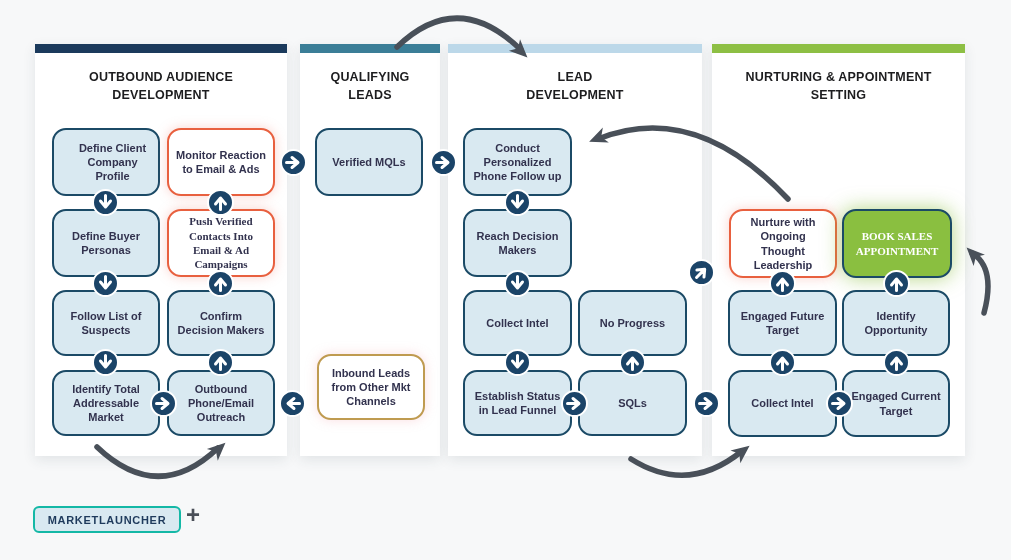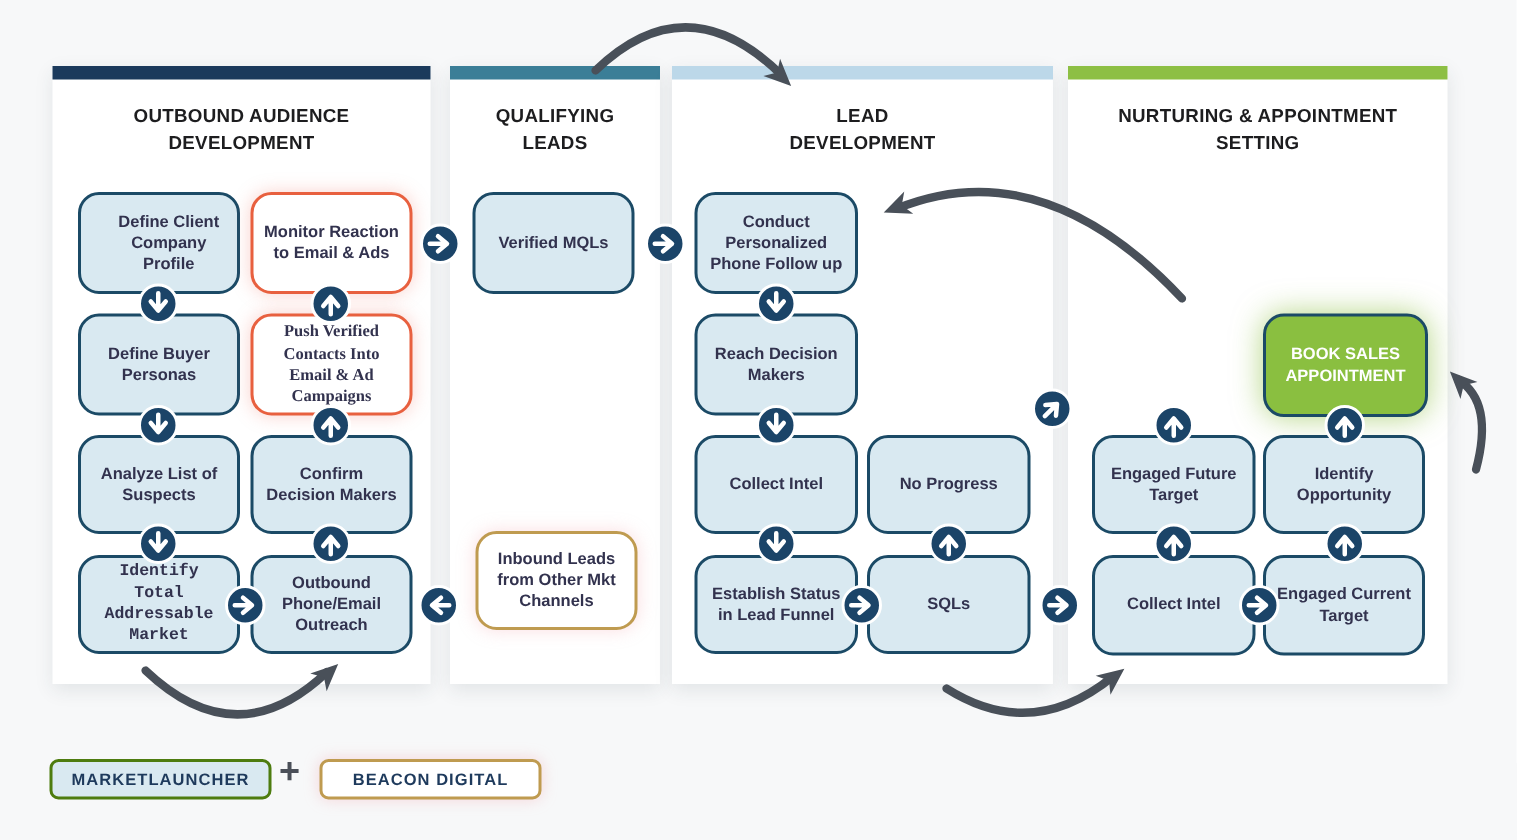--- a/index.html
+++ b/index.html
@@ -23,21 +23,21 @@
   .circle{position:absolute;width:27px;height:27px;border-radius:50%;background:#1b4468;
           border:2.5px solid #ffffff;box-sizing:border-box;display:flex;align-items:center;
           justify-content:center;z-index:6;}
   .circle svg{display:block;}
   .r-up{transform:rotate(-90deg);} .r-down{transform:rotate(90deg);}
   .r-left{transform:rotate(180deg);} .r-diag{transform:rotate(-45deg);}
   .arcs{position:absolute;left:0;top:0;width:1011px;height:560px;z-index:5;pointer-events:none;}
   .brand{position:absolute;top:506px;height:27px;border-radius:6px;display:flex;align-items:center;
          justify-content:center;font-weight:bold;font-size:11px;letter-spacing:.7px;
          color:#1e3a5c;box-sizing:border-box;z-index:2;}
-  .brand.ml{left:33px;width:148px;background:#d9e9f1;border:2px solid #4d7c0f;}
+  .brand.ml{left:33px;width:148px;background:#d9e9f1;border:2px solid #14b8a6;}
   .brand.bd{left:213px;width:148px;background:#ffffff;border:2px solid #bf9b50;
             box-shadow:0 0 10px rgba(243,160,170,.4);}
   .plus{position:absolute;left:186px;top:501px;font-size:24px;font-weight:bold;color:#4a4f58;z-index:2;}
 </style>
 </head>
 <body>
 
 <div class="stage">
 
   <div class="panel" style="left:35px;width:252px;">
@@ -54,36 +54,37 @@
   </div>
   <div class="panel" style="left:712px;width:253px;">
     <div class="bar bar4"></div>
     <div class="col-title" style="width:195px;">NURTURING &amp; APPOINTMENT SETTING</div>
   </div>
 
   <div class="box light" style="left:52px;top:128px;width:108px;height:68px;padding-left:20px;">Define Client Company Profile</div>
   <div class="box light" style="left:52px;top:209px;width:108px;height:68px;">Define Buyer Personas</div>
   <div class="box red" style="left:167px;top:128px;width:108px;height:68px;">Monitor Reaction to Email &amp; Ads</div>
   <div class="box red" style="left:167px;top:209px;width:108px;height:68px;font-family:Liberation Serif, serif;">Push Verified Contacts Into Email &amp; Ad Campaigns</div>
-  <div class="box light" style="left:52px;top:290px;width:108px;height:66px;">Analyze List of Suspects</div>
+  <div class="box light" style="left:52px;top:290px;width:108px;height:66px;">Follow List of Suspects</div>
   <div class="box light" style="left:167px;top:290px;width:108px;height:66px;">Confirm Decision Makers</div>
-  <div class="box light" style="left:52px;top:370px;width:108px;height:66px;font-family:Liberation Mono, monospace;">Identify Total Addressable Market</div>
+  <div class="box light" style="left:52px;top:370px;width:108px;height:66px;">Identify Total Addressable Market</div>
   <div class="box light" style="left:167px;top:370px;width:108px;height:66px;">Outbound Phone/Email Outreach</div>
 
   <div class="box light" style="left:315px;top:128px;width:108px;height:68px;">Verified MQLs</div>
   <div class="box gold" style="left:317px;top:354px;width:108px;height:66px;">Inbound Leads from Other Mkt Channels</div>
 
   <div class="box light" style="left:463px;top:128px;width:109px;height:68px;">Conduct Personalized Phone Follow up</div>
   <div class="box light" style="left:463px;top:209px;width:109px;height:68px;">Reach Decision Makers</div>
   <div class="box light" style="left:463px;top:290px;width:109px;height:66px;">Collect Intel</div>
   <div class="box light" style="left:578px;top:290px;width:109px;height:66px;">No Progress</div>
   <div class="box light" style="left:463px;top:370px;width:109px;height:66px;text-align:center;">Establish Status in Lead Funnel</div>
   <div class="box light" style="left:578px;top:370px;width:109px;height:66px;">SQLs</div>
 
-  <div class="box green" style="left:842px;top:209px;width:110px;height:69px;">BOOK SALES APPOINTMENT</div>
+  <div class="box red" style="left:729px;top:209px;width:108px;height:69px;">Nurture with Ongoing Thought Leadership</div>
+  <div class="box green" style="left:842px;top:209px;width:110px;height:69px;font-family:Liberation Serif, serif;">BOOK SALES APPOINTMENT</div>
   <div class="box light" style="left:728px;top:290px;width:109px;height:66px;">Engaged Future Target</div>
   <div class="box light" style="left:842px;top:290px;width:108px;height:66px;">Identify Opportunity</div>
   <div class="box light" style="left:728px;top:370px;width:109px;height:67px;">Collect Intel</div>
   <div class="box light" style="left:842px;top:370px;width:108px;height:67px;">Engaged Current Target</div>
 
   <div class="circle" style="left:92px;top:189px;">
       <svg class="r-down" width="21" height="21" viewBox="0 0 21 21">
         <path d="M3.5,10.5 h10 M9,5.5 l6,5 l-6,5" fill="none" stroke="#fff" stroke-width="3" stroke-linecap="round" stroke-linejoin="round"></path>
       </svg>
     </div>
@@ -217,15 +218,14 @@
       <path d="M2,0 L-16,8 L-11,0 L-16,-8 Z" transform="translate(526,56) rotate(44)"></path>
       <path d="M2,0 L-16,8 L-11,0 L-16,-8 Z" transform="translate(591,141) rotate(158)"></path>
       <path d="M2,0 L-16,8 L-11,0 L-16,-8 Z" transform="translate(224,444) rotate(-43)"></path>
       <path d="M2,0 L-16,8 L-11,0 L-16,-8 Z" transform="translate(748,447) rotate(-38)"></path>
       <path d="M2,0 L-16,8 L-11,0 L-16,-8 Z" transform="translate(968,249) rotate(-135)"></path>
     </g>
   </svg>
 
   <div class="brand ml">MARKETLAUNCHER</div>
   <div class="plus">+</div>
-  <div class="brand bd">BEACON DIGITAL</div>
 
 </div>
 
 </body></html>

